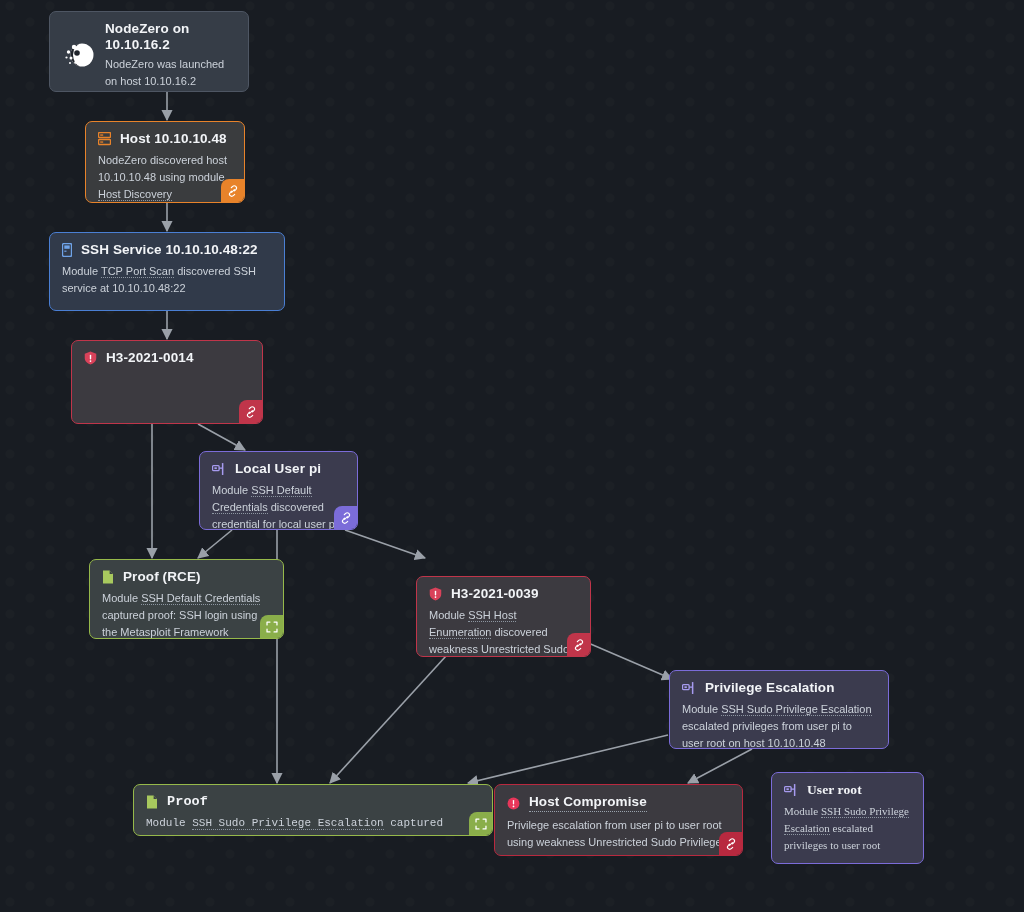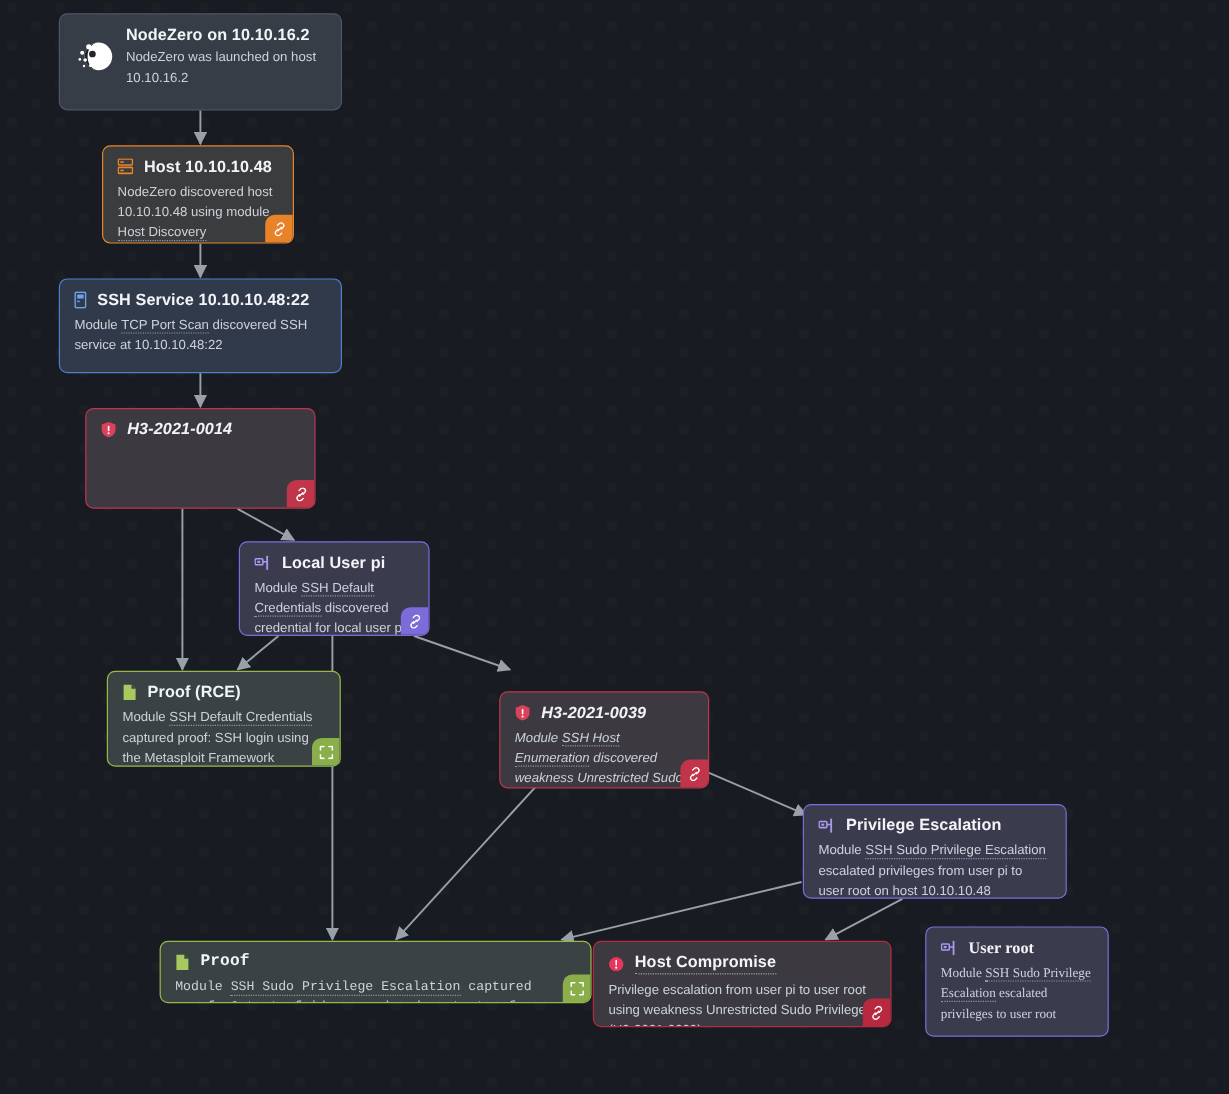--- a/index.html
+++ b/index.html
@@ -47,21 +47,21 @@
     color: #ccd2da;
     font-size: 11px;
     line-height: 1.52;
   }
   .mod { border-bottom: 1px dotted #8c95a0; }
 
   
   .n-dark   { background: #363d47; border-color: #4e5663; }
   .n-orange { background: #3a3c3e; border-color: #e8832a; }
   .n-blue   { background: #313a4a; border-color: #4a7fd4; }
-  .n-red    { background: #3c3a40; border-color: #c0354a; font-style: italic; }
+  .n-red    { background: #3c3a40; border-color: #c0354a; }
   .n-purple { background: #3b3b4e; border-color: #7b6cd9; }
   .n-green  { background: #3b4244; border-color: #96b94a; margin-left: 24px; }
   .n-crimson{ background: #3c3a40; border-color: #b8293f; }
 
   
   .badge {
     position: absolute;
     right: 0; bottom: 0;
     width: 23px; height: 23px;
     border-top-left-radius: 8px;
@@ -98,21 +98,21 @@
       <path d="M 232 530 L 198 558"></path>
       <path d="M 277 530 L 277 783"></path>
       <path d="M 345 530 L 425 558"></path>
       <path d="M 457 644 L 330 783"></path>
       <path d="M 572 636 L 672 679"></path>
       <path d="M 668 735 L 468 783"></path>
       <path d="M 752 749 L 688 783"></path>
     </g>
   </svg>
 
-  <div class="node n-dark" style="left:49px; top:11px; width:236px; height:81px;padding-left:12px;">
+  <div class="node n-dark" style="left:49px; top:11px; width:200px; height:81px;padding-left:12px;">
     <div class="hdr">
       <svg class="logo" viewBox="0 0 34 34">
         <circle cx="20" cy="17" r="11.5" fill="#ffffff"></circle>
         <path d="M20 5.5 A11.5 11.5 0 0 0 20 28.5 A9 11.5 0 0 1 20 5.5 Z" fill="#20242b"></path>
         <circle cx="12" cy="9" r="2.2" fill="#ffffff"></circle>
         <circle cx="6.5" cy="14" r="1.7" fill="#ffffff"></circle>
         <circle cx="9" cy="20" r="1.5" fill="#ffffff"></circle>
         <circle cx="4.5" cy="19.5" r="1.1" fill="#ffffff"></circle>
         <circle cx="13.5" cy="24.5" r="1.3" fill="#ffffff"></circle>
         <circle cx="8" cy="25" r="1" fill="#ffffff"></circle>

